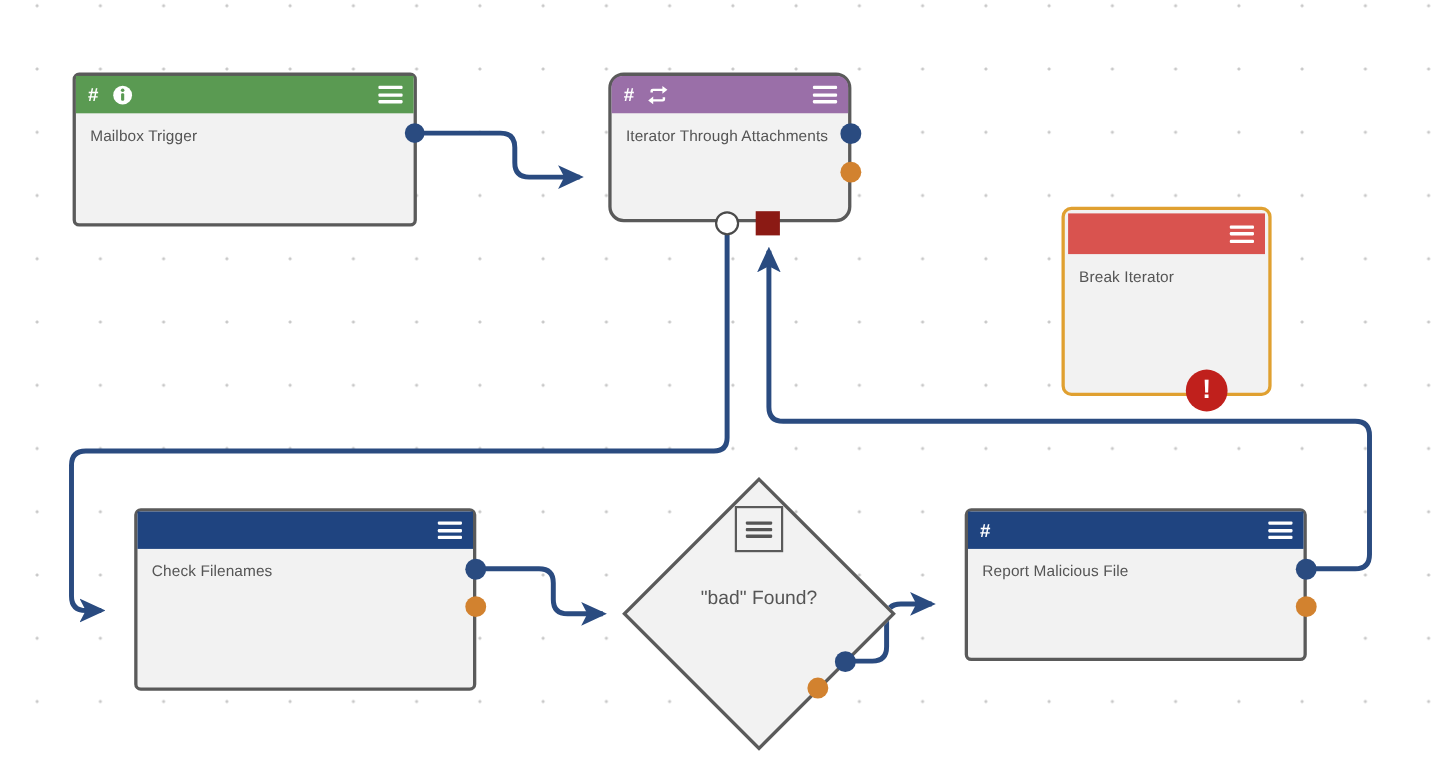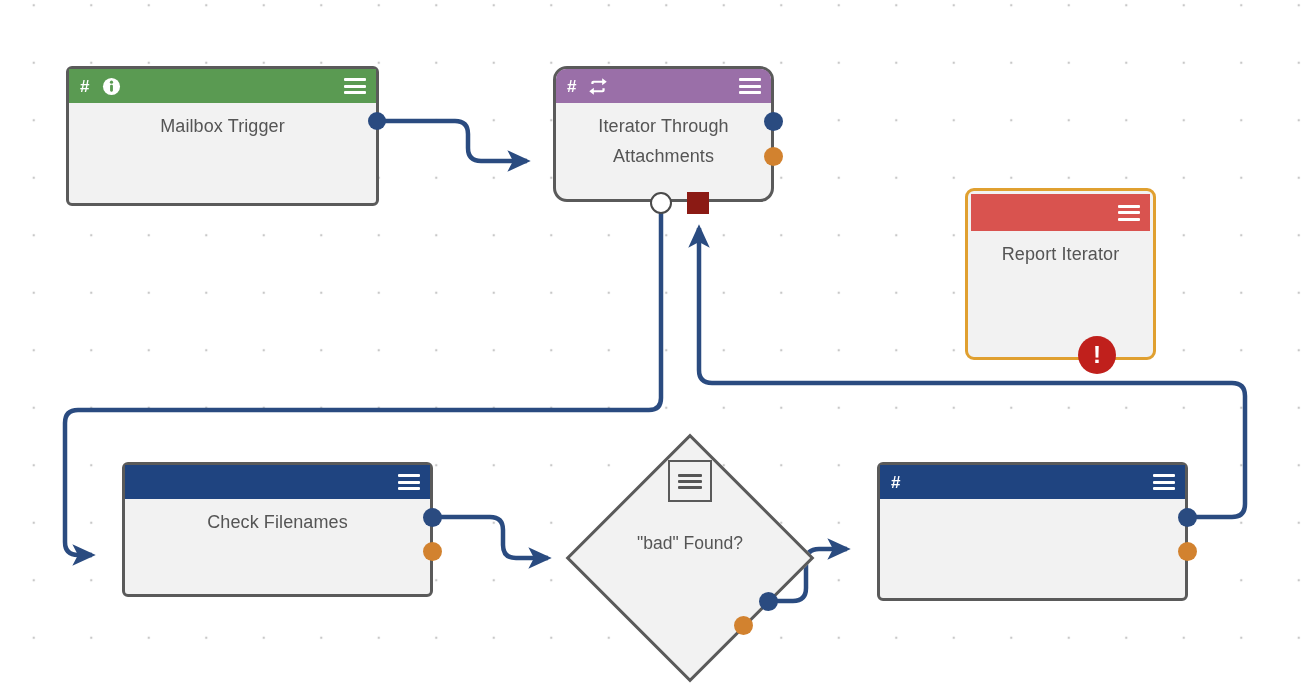--- a/index.html
+++ b/index.html
@@ -81,25 +81,24 @@
     justify-content: space-between;
   }
   .hamburger i {
     display: block;
     height: 3px;
     background: #ffffff;
     border-radius: 1px;
   }
   .node .title {
     padding: 9px 13px 0 13px;
-    font-size: 18px;
+    font-size: 14px;
     color: #555555;
     line-height: 1.65;
     letter-spacing: .1px;
-    text-align: center;
   }
   .node.selected .title { padding-left: 13px; }
 
   
   .port {
     position: absolute;
     border-radius: 50%;
   }
   .port.blue  { background: #2a4b80; }
   .port.orange{ background: #d2822f; }
@@ -230,27 +229,27 @@
   <div class="port sq-red" style="left:687px; top:192px; width:22px; height:22px;"></div>
 
   <div class="node selected" style="left:965px; top:188px; width:191px; height:172px;">
     <div class="hdr" style="background:#d9534f;">
       <span class="hamburger">
         <i></i>
           <i></i>
           <i></i>
       </span>
     </div>
-    <div class="title">Report Iterator</div>
+    <div class="title">Break Iterator</div>
   </div>
   <div class="err-badge" style="left:1078px; top:336px;">
     <span>!</span>
   </div>
 
-  <div class="node" style="left:122px; top:462px; width:311px; height:135px;">
+  <div class="node" style="left:122px; top:462px; width:311px; height:166px;">
     <div class="hdr" style="background:#1f4480;">
       <span class="hamburger">
         <i></i>
           <i></i>
           <i></i>
       </span>
     </div>
     <div class="title">Check Filenames</div>
   </div>
   <div class="port blue" style="left:423px; top:508px; width:19px; height:19px;"></div>
@@ -272,17 +271,18 @@
 
   <div class="node" style="left:877px; top:462px; width:311px; height:139px;">
     <div class="hdr" style="background:#1f4480;">
       <span class="hash">#</span>
       <span class="hamburger">
         <i></i>
           <i></i>
           <i></i>
       </span>
     </div>
+    <div class="title">Report Malicious File</div>
   </div>
   <div class="port blue" style="left:1178px; top:508px; width:19px; height:19px;"></div>
   <div class="port orange" style="left:1178px; top:542px; width:19px; height:19px;"></div>
 
 </div>
 
 </body></html>

